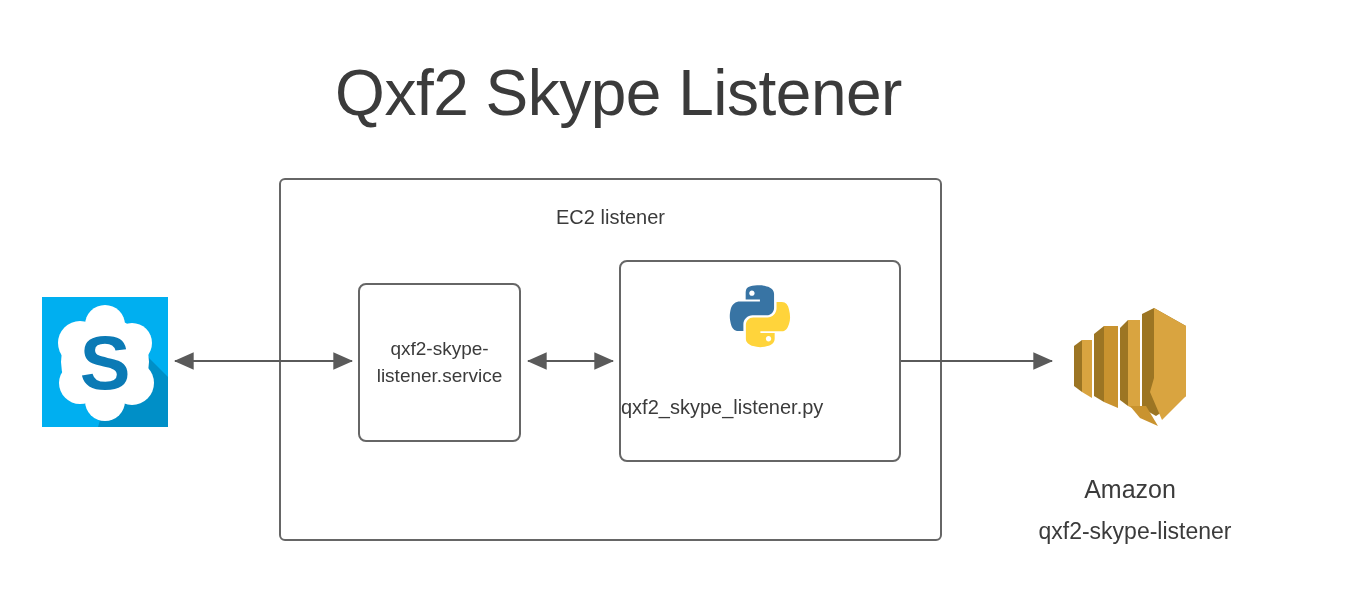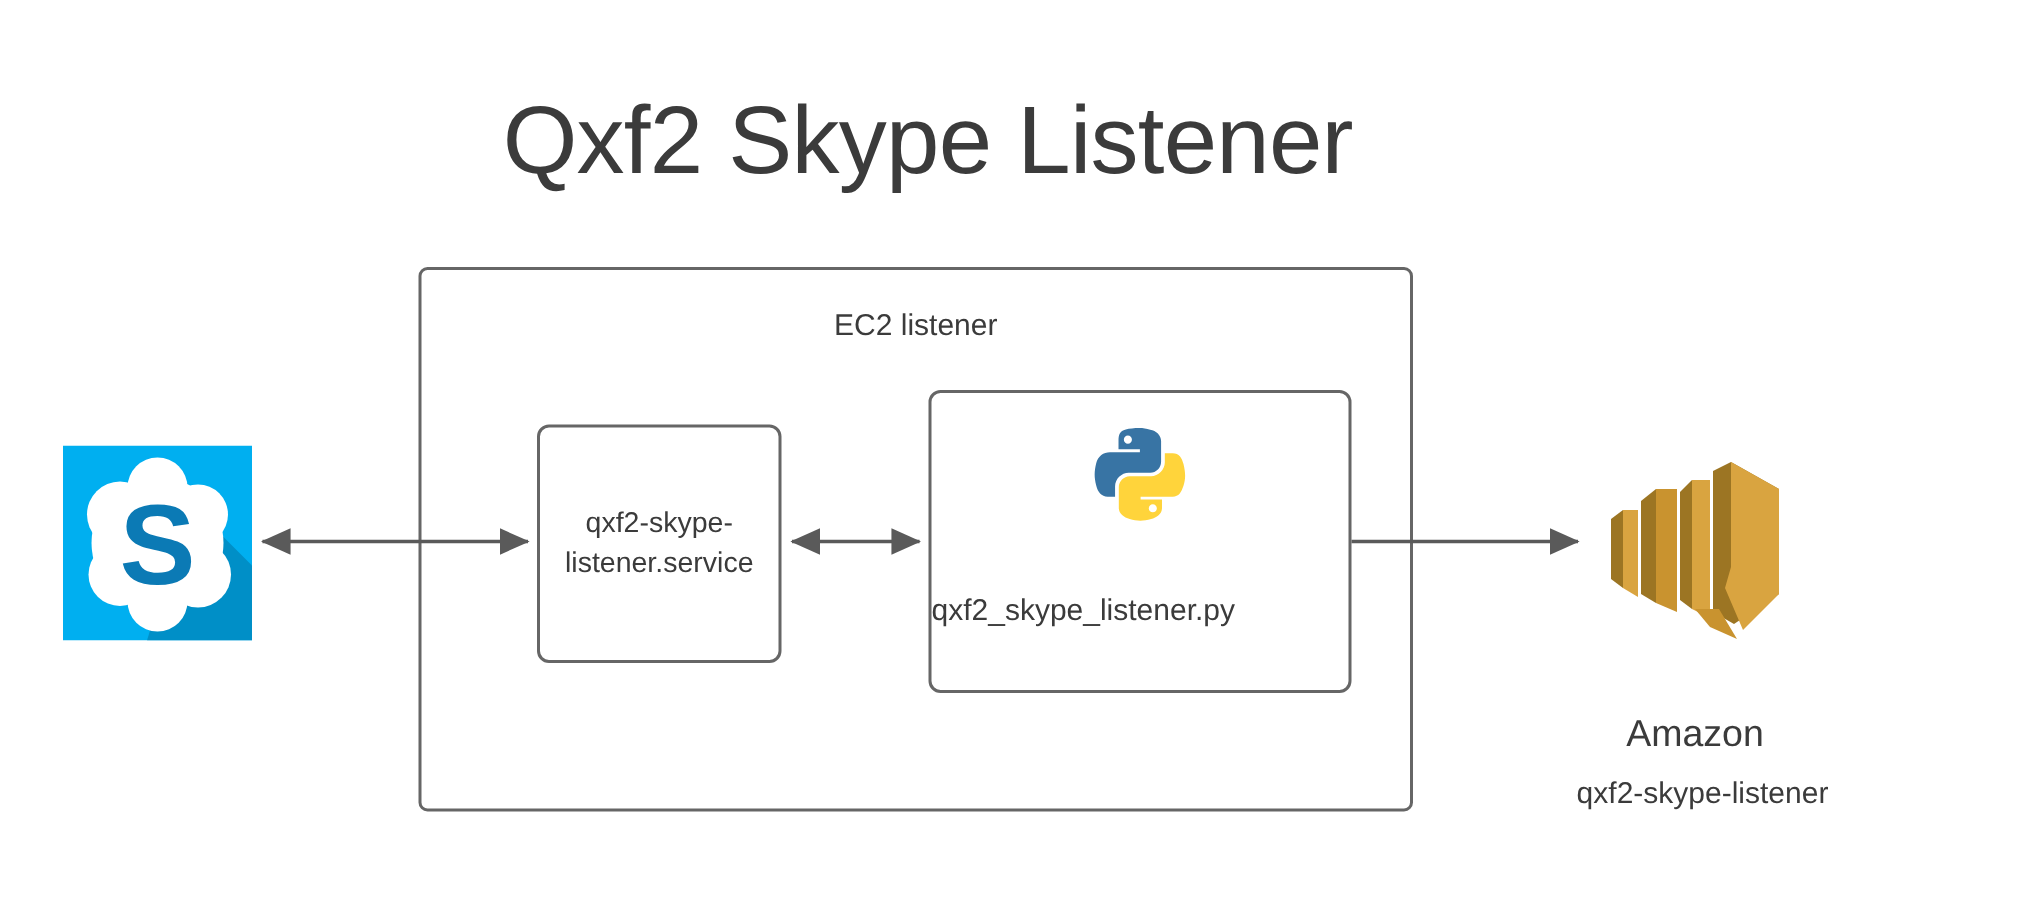--- a/index.html
+++ b/index.html
@@ -142,21 +142,21 @@
     display: block;
     font-weight: 700;
     color: #111111;
   }
   .sns-topic {
     position: absolute;
     left: 1020px;
     top: 518px;
     width: 230px;
     text-align: center;
-    font-size: 20px;
+    font-size: 23px;
     color: #3b3b3b;
   }
 
   
   .arrow-layer {
     position: absolute;
     left: 0;
     top: 0;
     width: 1349px;
     height: 602px;

